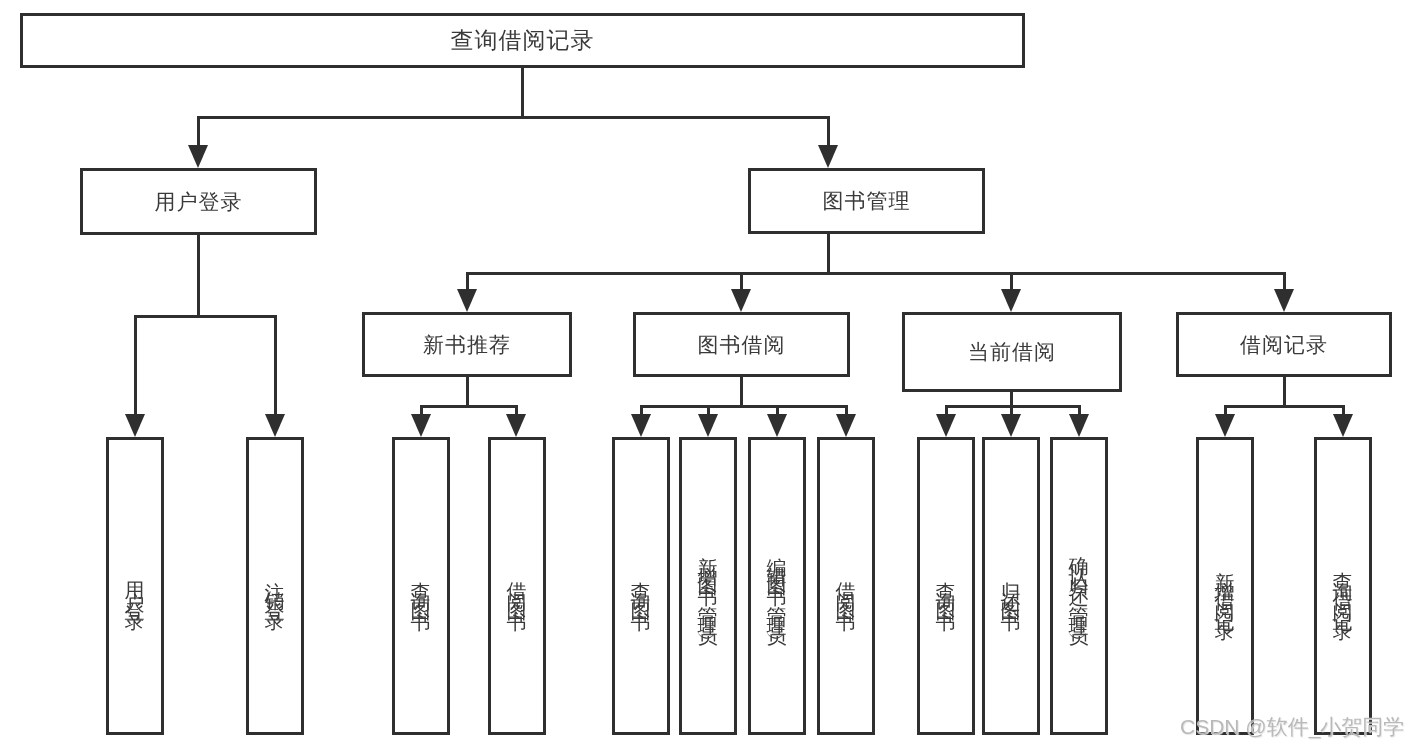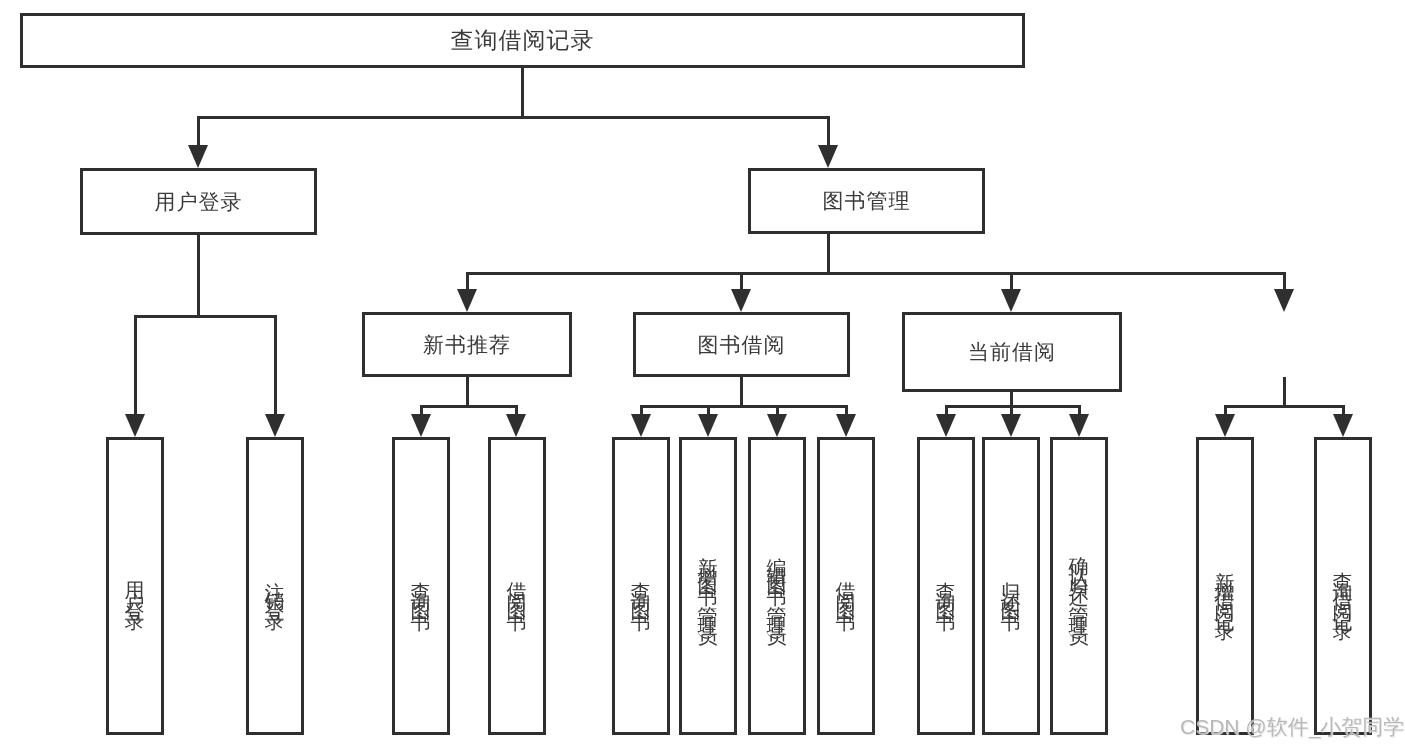--- a/index.html
+++ b/index.html
@@ -124,20 +124,23 @@
 
   <div class="box" style="left:633px;top:312px;width:217px;height:65px">
     <span class="hlabel">图书借阅</span>
   </div>
   <div class="box" style="left:362px;top:312px;width:210px;height:65px">
     <span class="hlabel">新书推荐</span>
   </div>
   <div class="box" style="left:902px;top:312px;width:220px;height:80px">
     <span class="hlabel">当前借阅</span>
   </div>
+  <div class="box" style="left:1176px;top:312px;width:216px;height:65px">
+    <span class="hlabel">借阅记录</span>
+  </div>
 
   <div class="box tall" style="left:106px">
     <span class="vtext">用户登录</span>
   </div>
   <div class="box tall" style="left:246px">
     <span class="vtext">注销登录</span>
   </div>
   <div class="box tall" style="left:392px">
     <span class="vtext">查询图书</span>
   </div>

